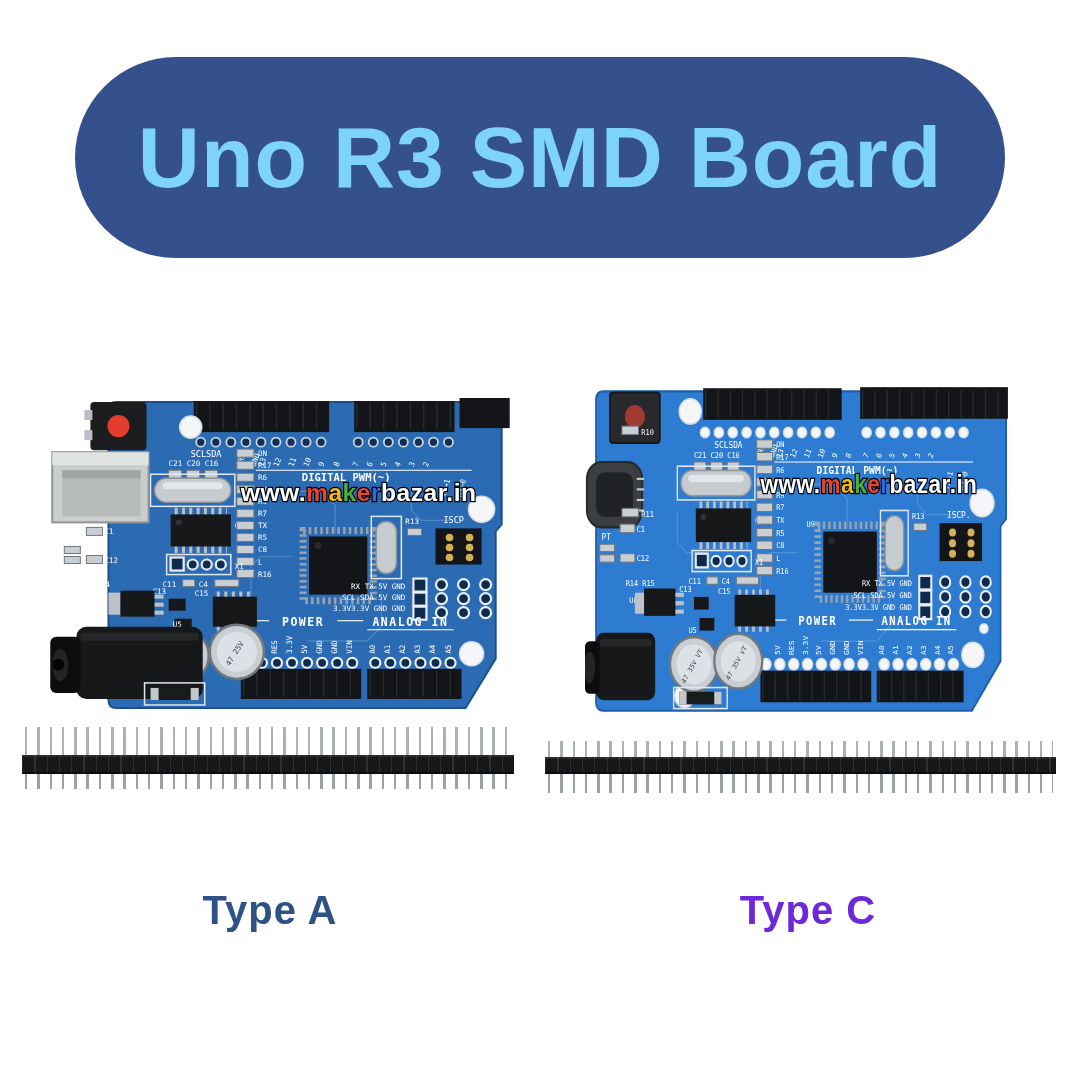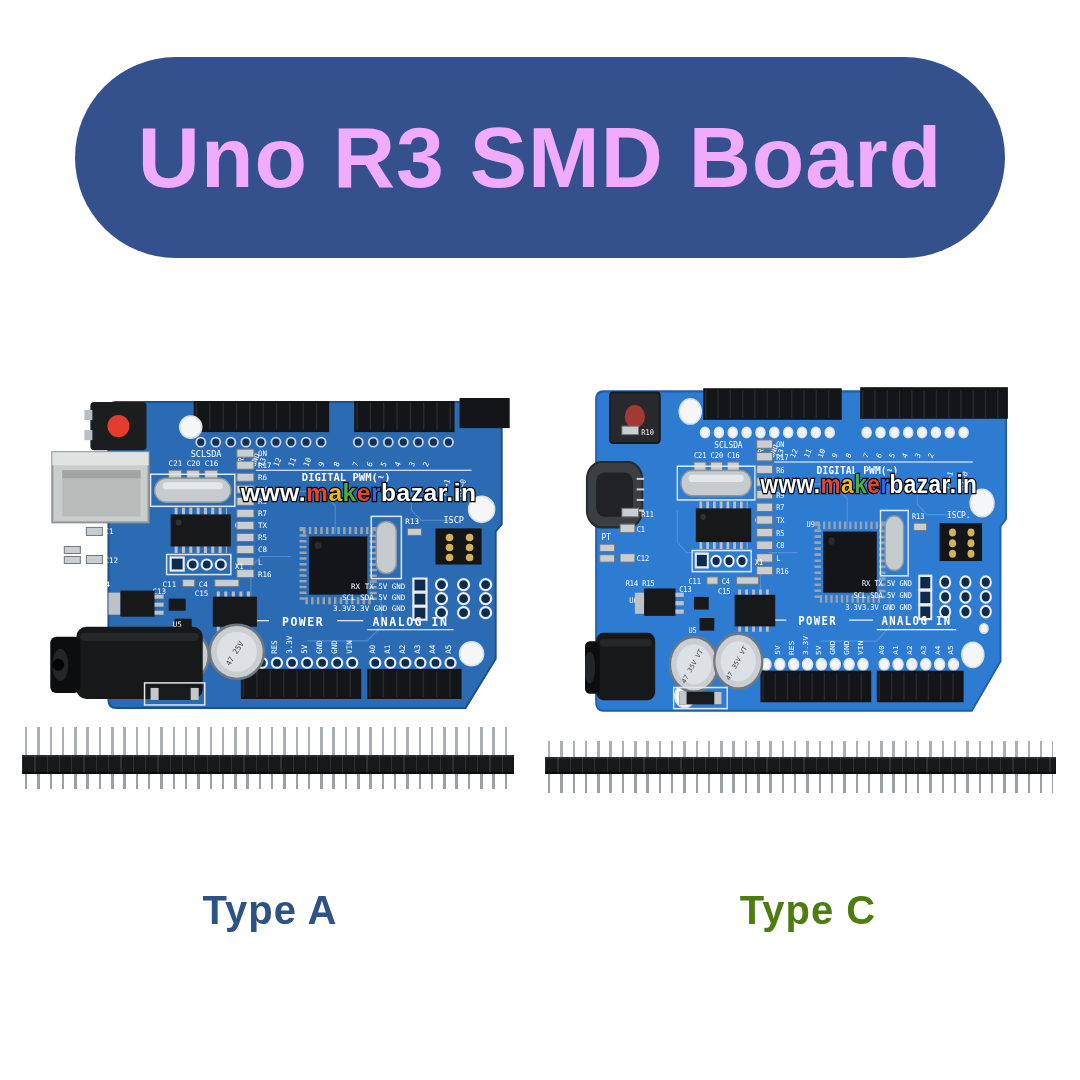--- a/index.html
+++ b/index.html
@@ -42,21 +42,21 @@
   .smd{fill:#C9CED3;stroke:#70787E;stroke-width:1;}
   .wline{stroke:#ffffff;stroke-width:1.1;}
   .trace{stroke:#6FA3DC;stroke-width:1.2;fill:none;opacity:.55;}
 </style>
 </head>
 <body>
 
 <div class="stage">
 
   <div class="banner" style="background: rgb(53, 81, 141);">
-    <div class="banner-title" style="color: #f0abfc;">Uno R3 SMD Board</div>
+    <div class="banner-title" style="color: #7dd3fc;">Uno R3 SMD Board</div>
   </div>
 
   <svg class="board" style="left:50px;top:396px;" width="472" height="316" viewBox="0 0 470 315">
     <path stroke="#1E4F8A" stroke-width="2" d="M66 6 H426 L450 29 V128 L444 135 V262 L414 311 H66 Q58 311 58 303 V14 Q58 6 66 6 Z" fill="#2B6BB3"></path>
     <g>
       <path class="trace" d="M210 95 h60 l14 14 v28"></path>
       <path class="trace" d="M330 200 v30 l-14 14 h-60"></path>
       <path class="trace" d="M240 160 h-30 l-10 10 v40"></path>
       <path class="trace" d="M360 90 v24 l10 10 h30"></path>
     </g>
@@ -610,14 +610,14 @@
     <div class="bar"></div>
     <div class="pins-bottom"></div>
   </div>
   <div class="strip strip-c">
     <div class="pins-top"></div>
     <div class="bar"></div>
     <div class="pins-bottom"></div>
   </div>
 
   <div class="type-label type-a" style="color: rgb(44, 82, 134);">Type A</div>
-  <div class="type-label type-c" style="color: #4d7c0f;">Type C</div>
+  <div class="type-label type-c" style="color: #6d28d9;">Type C</div>
 </div>
 
 </body></html>

